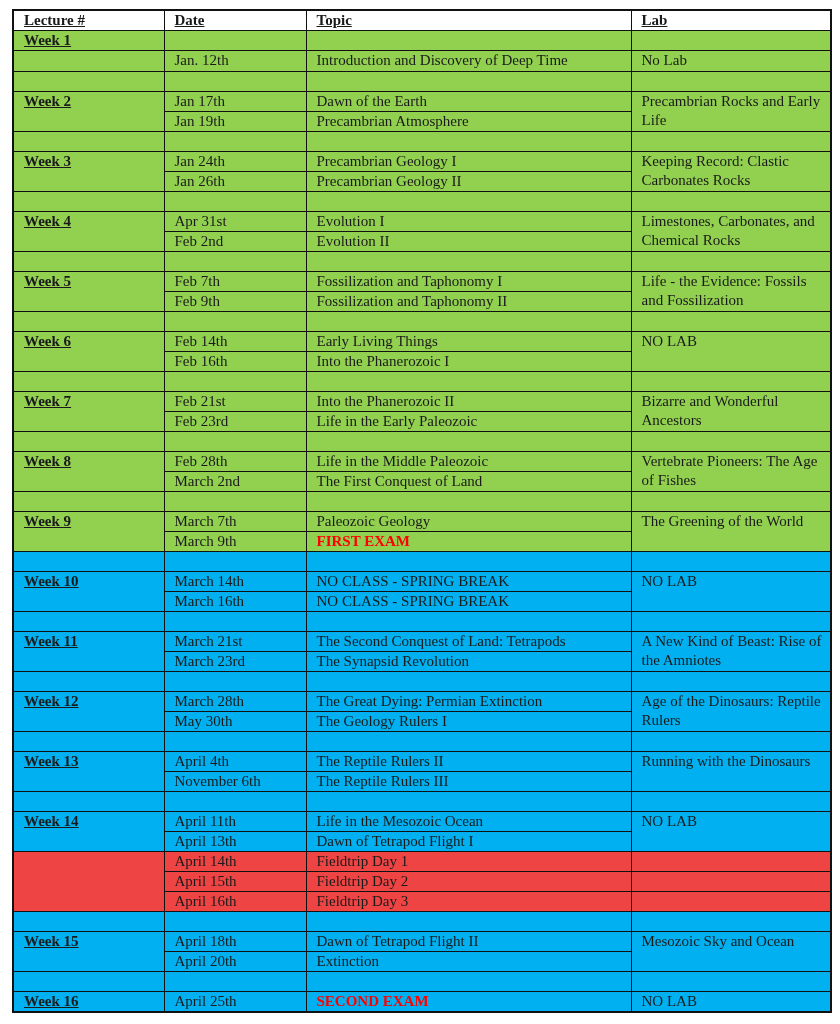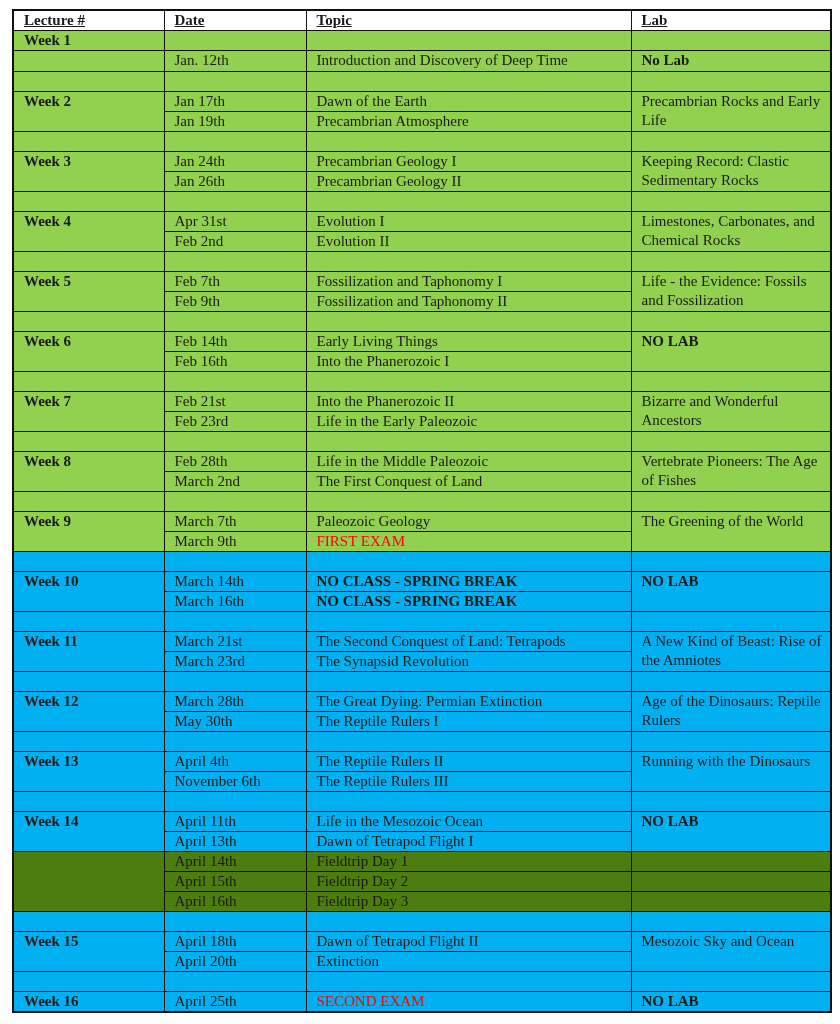--- a/index.html
+++ b/index.html
@@ -2,24 +2,24 @@
 <html><head>
 <meta charset="utf-8">
 <style>
   html,body{margin:0;padding:0;background:#ffffff;}
   body{width:840px;height:1024px;position:relative;overflow:hidden;font-family:"Liberation Serif","DejaVu Serif",serif;}
   #sched{position:absolute;left:12px;top:9px;width:818px;border-collapse:collapse;table-layout:fixed;border:2px solid #111;}
   #sched td,#sched th{border:1px solid #111;padding:0 0 0 10px;height:19px;font-size:15px;line-height:19px;text-align:left;vertical-align:top;color:#1a1a1a;font-weight:normal;white-space:nowrap;overflow:visible;}
   #sched th{background:#ffffff;font-weight:bold;text-decoration:underline;margin-left:14px;}
   #sched tr.green td{background:#92d050;}
   #sched tr.blue td{background:#00b0f0;}
-  #sched tr.purple td{background:#4d7c0f;}
-  #sched td.wk{font-weight:bold;}
-  #sched td.bold{font-weight:bold;}
-  #sched td.exam{font-weight:normal;color:#ff0000;}
+  #sched tr.purple td{background:#ef4444;}
+  #sched td.wk{font-weight:bold;text-decoration:underline;}
+  #sched td.bold{font-weight:normal;}
+  #sched td.exam{font-weight:bold;color:#ff0000;}
   #sched td.lab{white-space:normal;line-height:19.5px;}
   col.c1{width:151px;} col.c2{width:142px;} col.c3{width:325px;} col.c4{width:200px;}
 </style>
 </head>
 <body>
 
 <table id="sched">
   <colgroup>
       <col class="c1">
       <col class="c2">
@@ -66,21 +66,21 @@
       <tr class="green">
         <td></td>
         <td></td>
         <td></td>
         <td></td>
       </tr>
       <tr class="green">
         <td rowspan="2" class="wk">Week 3</td>
         <td>Jan 24th</td>
         <td>Precambrian Geology I</td>
-        <td rowspan="2" class="lab">Keeping Record: Clastic Sedimentary Rocks</td>
+        <td rowspan="2" class="lab">Keeping Record: Clastic Carbonates Rocks</td>
       </tr>
       <tr class="green">
         <td>Jan 26th</td>
         <td>Precambrian Geology II</td>
       </tr>
       <tr class="green">
         <td></td>
         <td></td>
         <td></td>
         <td></td>
@@ -214,21 +214,21 @@
         <td></td>
       </tr>
       <tr class="blue">
         <td rowspan="2" class="wk">Week 12</td>
         <td>March 28th</td>
         <td>The Great Dying: Permian Extinction</td>
         <td rowspan="2" class="lab">Age of the Dinosaurs: Reptile Rulers</td>
       </tr>
       <tr class="blue">
         <td>May 30th</td>
-        <td>The Reptile Rulers I</td>
+        <td>The Geology Rulers I</td>
       </tr>
       <tr class="blue">
         <td></td>
         <td></td>
         <td></td>
         <td></td>
       </tr>
       <tr class="blue">
         <td rowspan="2" class="wk">Week 13</td>
         <td>April 4th</td>

